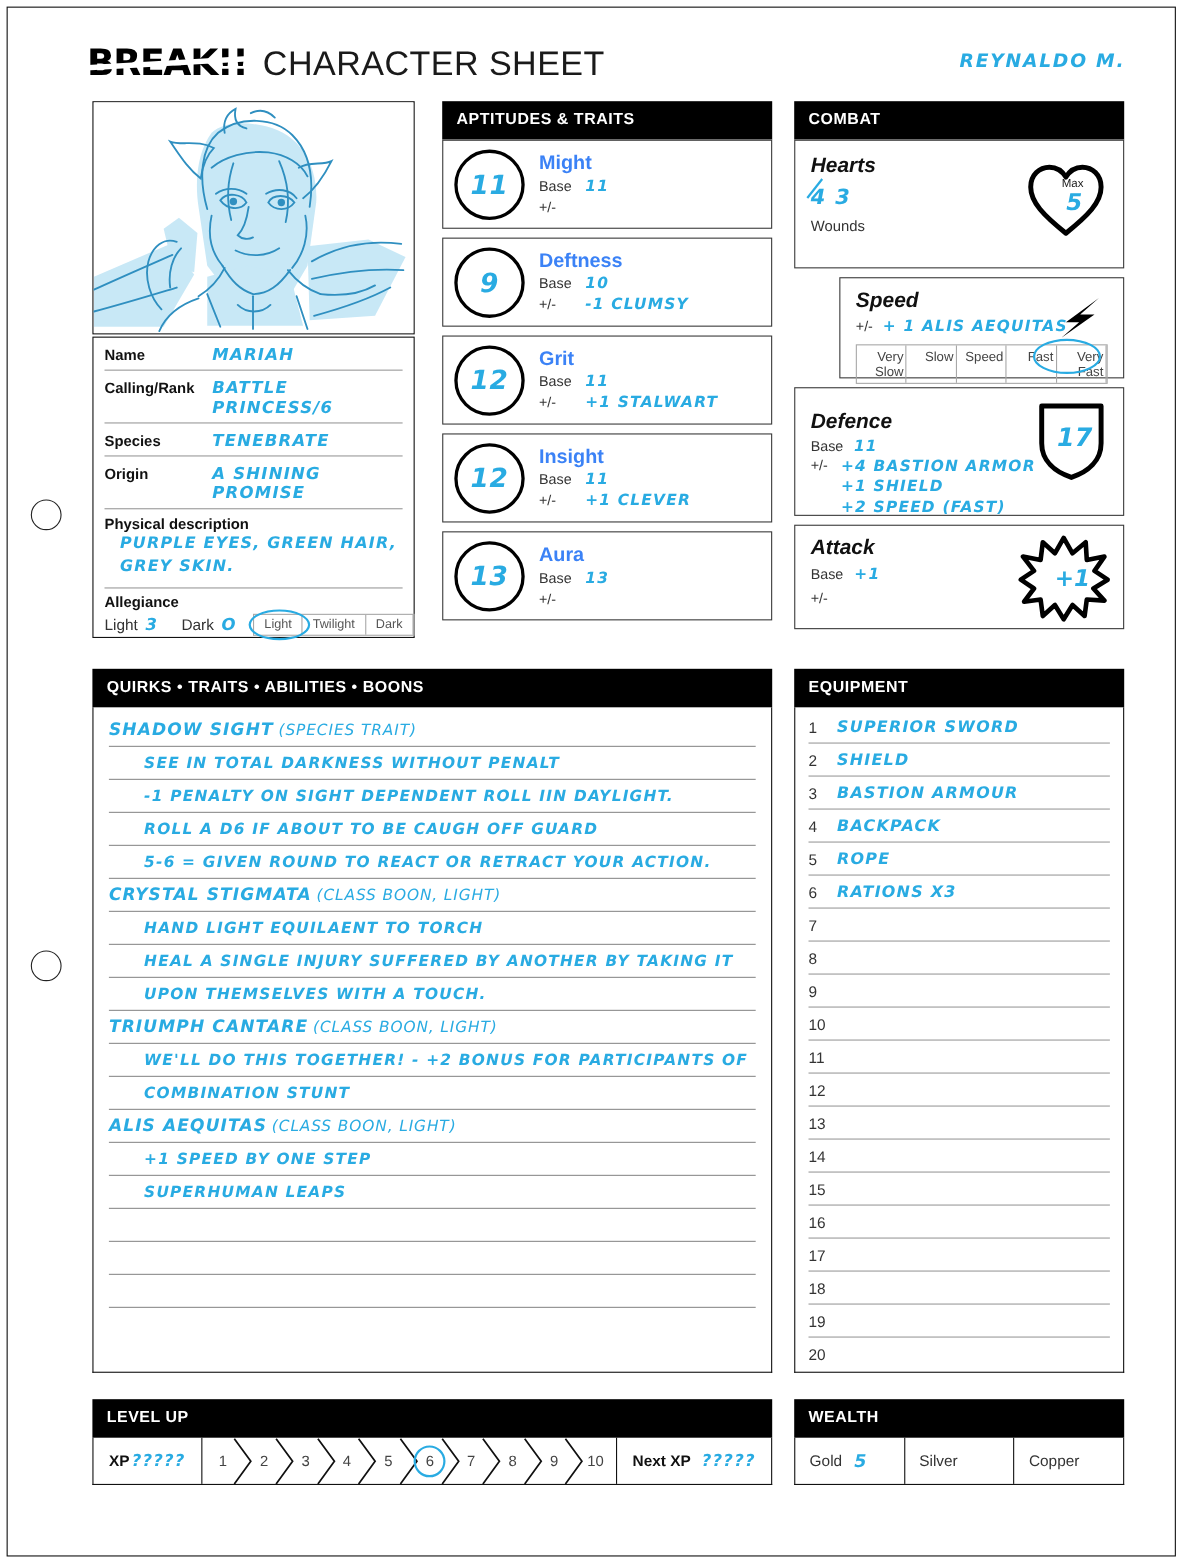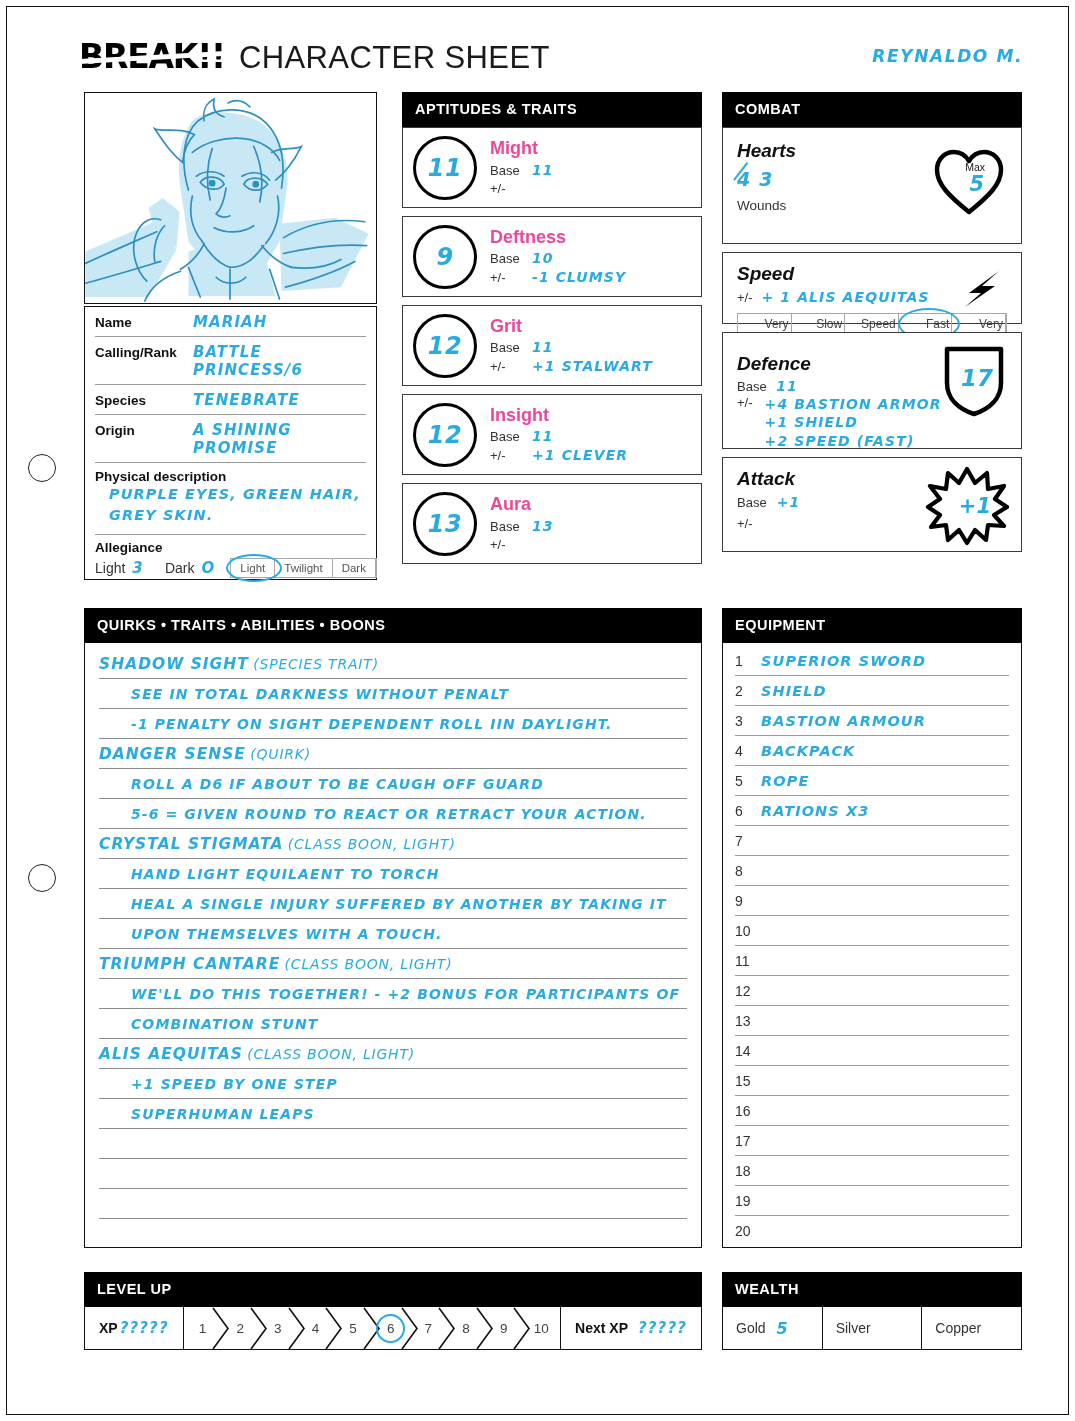--- a/index.html
+++ b/index.html
@@ -143,21 +143,21 @@
     width: 64px; height: 64px; border-radius:50%;
     border: 3.4px solid #000;
     display:flex; align-items:center; justify-content:center;
     flex: none; margin-right: 13px;
   }
   .apt-score {
     font-family:"DejaVu Sans", sans-serif; font-weight:bold; font-style:italic;
     font-size: 24px; color:#29abe2; letter-spacing:0.5px;
   }
   .apt-info { flex: 1; }
-  .apt-name { font-size: 18px; font-weight: bold; color:#ec4899; line-height:1.1; }
+  .apt-name { font-size: 18px; font-weight: bold; color:#3b82f6; line-height:1.1; }
   .apt-line { display:flex; font-size: 13px; color:#333; margin-top: 3px; align-items: baseline;}
   .apt-key { width: 42px; flex:none; }
   .apt-val { font-size: 14px; }
 
   
   .cmb-panel { left: 722px; top: 92px; width: 300px; height: 488px; }
   .cmb-card { border:1.6px solid #3a3a3a; background:#fff; position:relative; margin-bottom: 8px; }
   .cmb-title { font-size: 19px; font-weight:bold; color:#111;font-style:italic; }
   .hearts-card { height: 117px; padding: 12px 14px; }
   .hearts-val { font-size: 19px; margin-top: 6px; display:flex; align-items:center; gap:8px;}
@@ -169,21 +169,21 @@
   }
   .wounds-lbl { font-size: 13.5px; color:#333; margin-top: 8px; }
   .heart-icon { position:absolute; right: 16px; top: 20px; width: 72px; height: 68px; }
   .heart-max { position:absolute; right: 36px; top: 33px; font-size: 10.5px; color:#222; }
   .heart-num {
     position:absolute; right: 37px; top: 44px;
     font-family:"DejaVu Sans",sans-serif; font-weight:bold; font-style:italic;
     font-size: 21px; color:#29abe2;
   }
 
-  .speed-card { height: 72px; padding: 10px 14px 8px; }
+  .speed-card { height: 92px; padding: 10px 14px 8px; margin-left: 41px; }
   .speed-mod { font-size: 13px; color:#333; margin-top: 4px; display:flex; gap:9px; align-items:baseline;}
   .bolt { position:absolute; right: 18px; top: 16px; }
   .speed-seg { display:flex; border:1.3px solid #a8a8a8; margin-top: 8px; position:relative; }
   .speed-seg div {
     flex:1; text-align:right; font-size: 12px; color:#444;
     padding: 3px 2px; border-right:1.3px solid #a8a8a8;
   }
   .speed-seg div:last-child { border-right:none; }
 
   .def-card { height: 117px; padding: 20px 14px; }
@@ -542,23 +542,20 @@
       <div class="qrow">
           <div class="qhead"><b>SHADOW SIGHT</b> <span>(SPECIES TRAIT)</span></div>
         </div>
       <div class="qrow">
           <div class="qdetail hw hw-up">SEE IN TOTAL DARKNESS WITHOUT PENALT</div>
         </div>
       <div class="qrow">
           <div class="qdetail hw hw-up">-1 PENALTY ON SIGHT DEPENDENT ROLL IIN DAYLIGHT.</div>
         </div>
       <div class="qrow">
-          <div class="qhead"><b>DANGER SENSE</b> <span>(QUIRK)</span></div>
-        </div>
-      <div class="qrow">
           <div class="qdetail hw hw-up">ROLL A D6 IF ABOUT TO BE CAUGH OFF GUARD</div>
         </div>
       <div class="qrow">
           <div class="qdetail hw hw-up">5-6 = GIVEN ROUND TO REACT OR RETRACT YOUR ACTION.</div>
         </div>
       <div class="qrow">
           <div class="qhead"><b>CRYSTAL STIGMATA</b> <span>(CLASS BOON, LIGHT)</span></div>
         </div>
       <div class="qrow">
           <div class="qdetail hw hw-up">HAND LIGHT EQUILAENT TO TORCH</div>

